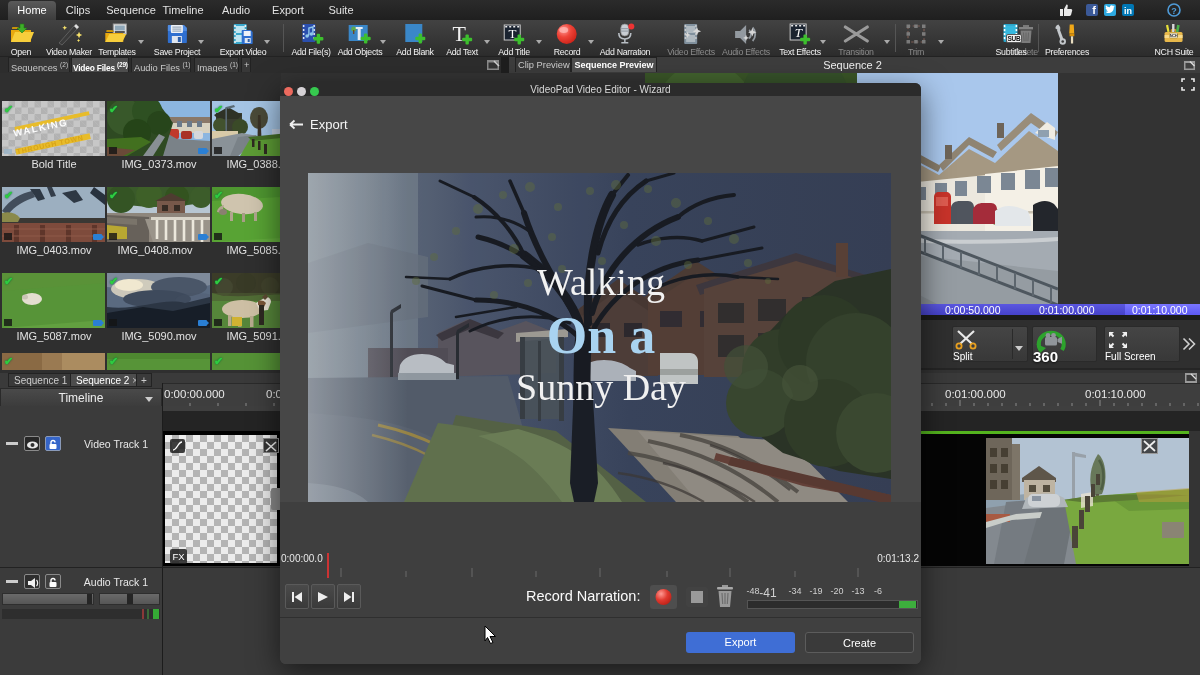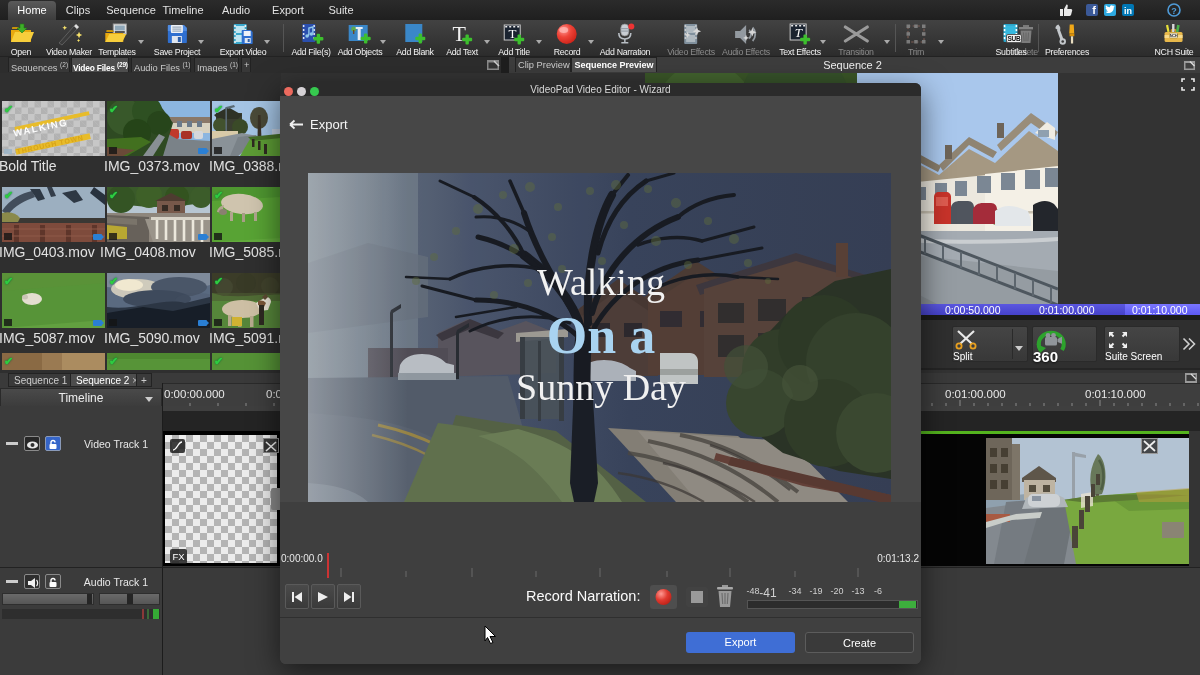--- a/index.html
+++ b/index.html
@@ -18,21 +18,21 @@
 .tsep{position:absolute;top:24px;width:1px;height:28px;background:#555}
 .dd{position:absolute;top:40px;width:0;height:0;border-left:3.5px solid transparent;border-right:3.5px solid transparent;border-top:4px solid #aaa}
 
 #tabrow{left:0;top:57px;width:1200px;height:16px;background:#2d2d2d}
 .mtab{position:absolute;z-index:1;top:57px;height:15px;line-height:14px;background:#383838;border:1px solid #222;color:#c8c8c8;font-size:9.3px;padding:0 2px;border-bottom:none;white-space:nowrap;overflow:hidden}
 .mtab sup{font-size:6.5px}
 .mtab.act{background:#4d4d4d;color:#fff}
 
 #mediapanel{left:0;top:73px;width:281px;height:300px;background:#2f2f2f;overflow:hidden}
 .thumb{position:absolute;width:103px;height:55px;overflow:hidden;background:#555}
-.tlabel{position:absolute;width:110px;color:#e2e2e2;font-size:14px}
+.tlabel{position:absolute;width:110px;text-align:center;color:#e2e2e2;font-size:11px}
 .chk{position:absolute;left:2px;top:2px;font-size:11px;color:#2ecc40;font-weight:bold;text-shadow:0 0 2px #063;z-index:3}
 .cam{position:absolute;right:3px;bottom:2px;width:9px;height:6px;background:#2a7fd4;border-radius:1px;z-index:3}
 .cam:after{content:"";position:absolute;right:-2px;top:1px;border-left:2.5px solid #2a7fd4;border-top:2px solid transparent;border-bottom:2px solid transparent}
 .fxb{position:absolute;left:2px;bottom:2px;width:8px;height:7px;background:rgba(20,20,20,.8);z-index:3}
 
 #rpanel{left:505px;top:73px;width:695px;height:297px;background:#333}
 #rvideo{position:absolute;left:140px;top:0;width:413px;height:231px}
 #bluebar{position:absolute;left:0;top:231px;width:695px;height:12px;background:linear-gradient(#5b57e0,#4440c8);color:#fff;font-size:10.5px}
 #bluebar .hl{position:absolute;left:620px;top:0;width:75px;height:12px;background:linear-gradient(#7a76ff,#5a56f0)}
 #bluebar span{position:absolute;top:0;line-height:12px}
@@ -688,21 +688,21 @@
       </div>
       <div class="pvb" style="left:599px;width:76px">
         <svg width="26" height="22" viewBox="0 0 26 22" style="margin-top:2px">
             <g fill="#f0f0f0">
               <path d="M4 8V3h5L4 8M22 8V3h-5l5 5M4 14v5h5l-5-5M22 14v5h-5l5-5z"></path>
             </g>
             <g stroke="#f0f0f0" stroke-width="2">
               <path d="M4.5 3.5l4 4M21.5 3.5l-4 4M4.5 18.5l4-4M21.5 18.5l-4-4"></path>
             </g>
           </svg>
-        <div style="margin-top:-2px">Suite Screen</div>
+        <div style="margin-top:-2px">Full Screen</div>
       </div>
       <svg class="abs" style="left:676px;top:17px" width="15" height="14" viewBox="0 0 15 14">
           <g stroke="#cfcfcf" stroke-width="1.6" fill="none">
             <path d="M2.5 1.5L8 7l-5.5 5.5M8 1.5L13.5 7 8 12.5"></path>
           </g>
         </svg>
     </div>
   </div>
   <div class="abs" id="timeline">
     <svg style="position:absolute;left:1185px;top:0px" width="12" height="10" viewBox="0 0 12 10">

